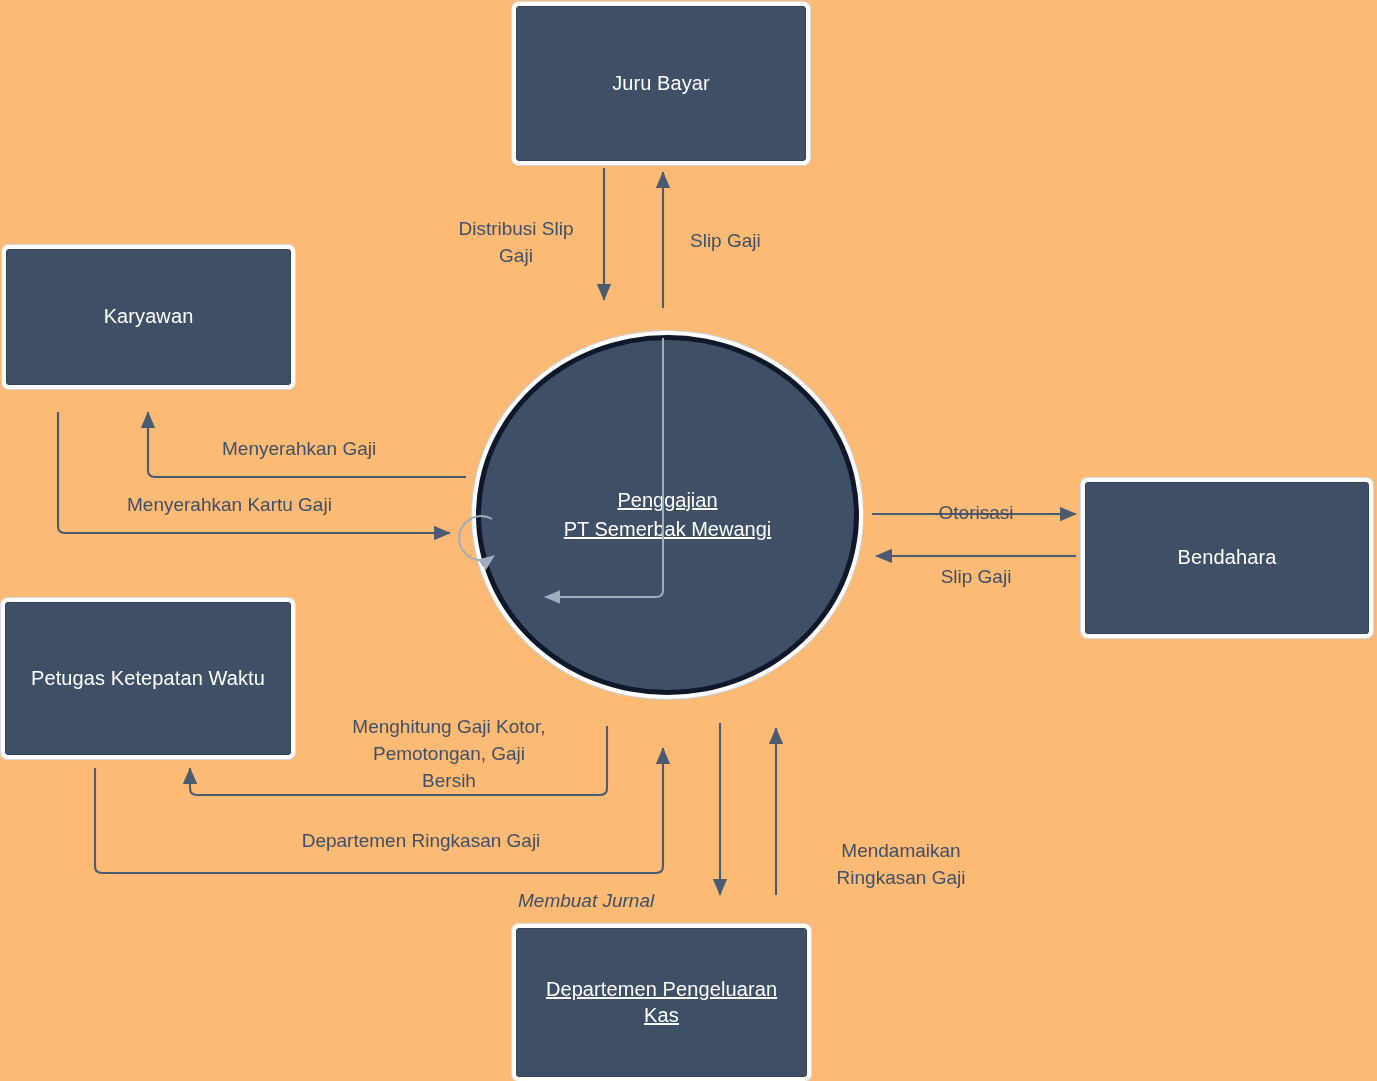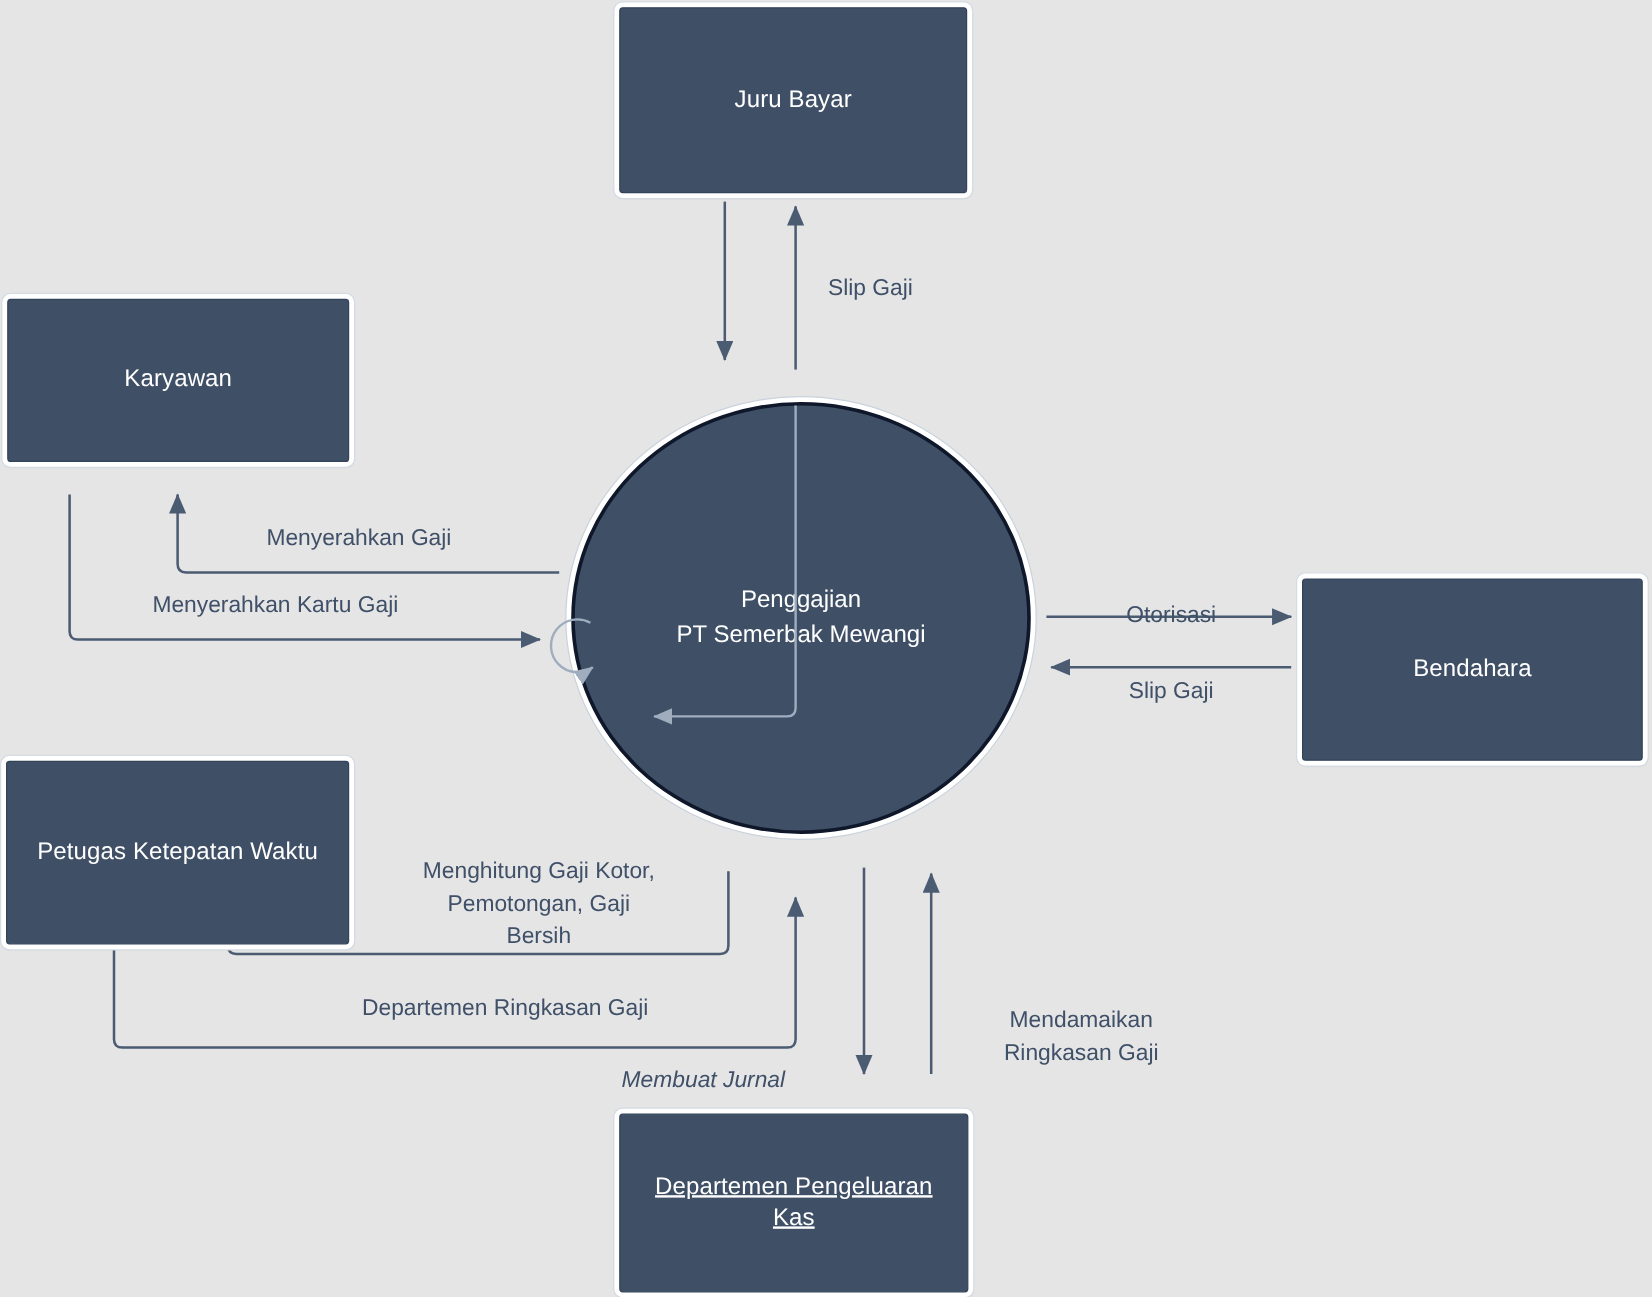--- a/index.html
+++ b/index.html
@@ -7,21 +7,21 @@
     padding: 0;
     background: #ffffff;
   }
   body {
     font-family: "Liberation Sans", sans-serif;
   }
   #canvas {
     position: relative;
     width: 1377px;
     height: 1081px;
-    background: #e5e5e5;
+    background: #fdba74;
     overflow: hidden;
   }
   svg.layer {
     position: absolute;
     left: 0;
     top: 0;
     width: 1377px;
     height: 1081px;
   }
   
@@ -40,31 +40,32 @@
     font-size: 20px;
     line-height: 1.28;
     letter-spacing: .1px;
     padding: 4px 10px;
   }
   
   .process {
     position: absolute;
     box-sizing: border-box;
     background: #3e4f66;
-    border: 3px solid #0f172a;
+    border: 5px solid #0f172a;
     border-radius: 50%;
     box-shadow: 0 0 0 4px #ffffff, 0 0 0 5px #c9d2dc;
     display: flex;
     align-items: center;
     justify-content: center;
     text-align: center;
     color: #ffffff;
     font-size: 20px;
     line-height: 1.45;
     z-index: 2;
+    text-decoration: underline;
   }
   
   .flow-label {
     position: absolute;
     color: #3f5068;
     font-size: 19px;
     line-height: 1.42;
     text-align: center;
     white-space: pre-line;
     z-index: 4;
@@ -111,21 +112,21 @@
   </svg>
 
   <div class="entity" style="left:516px; top:6px; width:290px; height:155px;">
     <span>Juru Bayar</span>
   </div>
 
   <div class="entity" style="left:6px; top:249px; width:285px; height:136px;">
     <span>Karyawan</span>
   </div>
 
-  <div class="entity" style="left:5px; top:602px; width:286px; height:153px;margin-top:32px;">
+  <div class="entity" style="left:5px; top:602px; width:286px; height:153px;">
     <span>Petugas Ketepatan Waktu</span>
   </div>
 
   <div class="entity" style="left:1085px; top:482px; width:284px; height:152px;">
     <span>Bendahara</span>
   </div>
 
   <div class="entity" style="left:516px; top:928px; width:291px; height:149px;">
     <span style="white-space:pre-line;text-decoration:underline;">Departemen Pengeluaran
 Kas</span>
@@ -140,20 +141,22 @@
 
   <svg class="layer inner-art" viewBox="0 0 1377 1081" xmlns="http://www.w3.org/2000/svg">
     <g fill="none" stroke="#9fadbe" stroke-width="2" stroke-linecap="butt" stroke-linejoin="round">
 
       <path d="M663,338 L663,590 Q663,597 656,597 L545,597" marker-end="url(#ah-light)"></path>
 
       <path d="M492,519 A22,22 0 1 0 494,556" marker-end="url(#ah-light)"></path>
     </g>
   </svg>
 
+  <div class="flow-label" style="left:440px; top:216px; width:152px;">Distribusi Slip
+Gaji</div>
 
   <div class="flow-label" style="left:690px; top:228px; width:130px; text-align:left;">Slip Gaji</div>
 
   <div class="flow-label" style="left:222px; top:436px; width:210px; text-align:left;">Menyerahkan Gaji</div>
 
   <div class="flow-label" style="left:127px; top:492px; width:272px; text-align:left;">Menyerahkan Kartu Gaji</div>
 
   <div class="flow-label" style="left:896px; top:500px; width:160px; text-align:center;">Otorisasi</div>
 
   <div class="flow-label" style="left:900px; top:564px; width:152px; text-align:center;">Slip Gaji</div>

